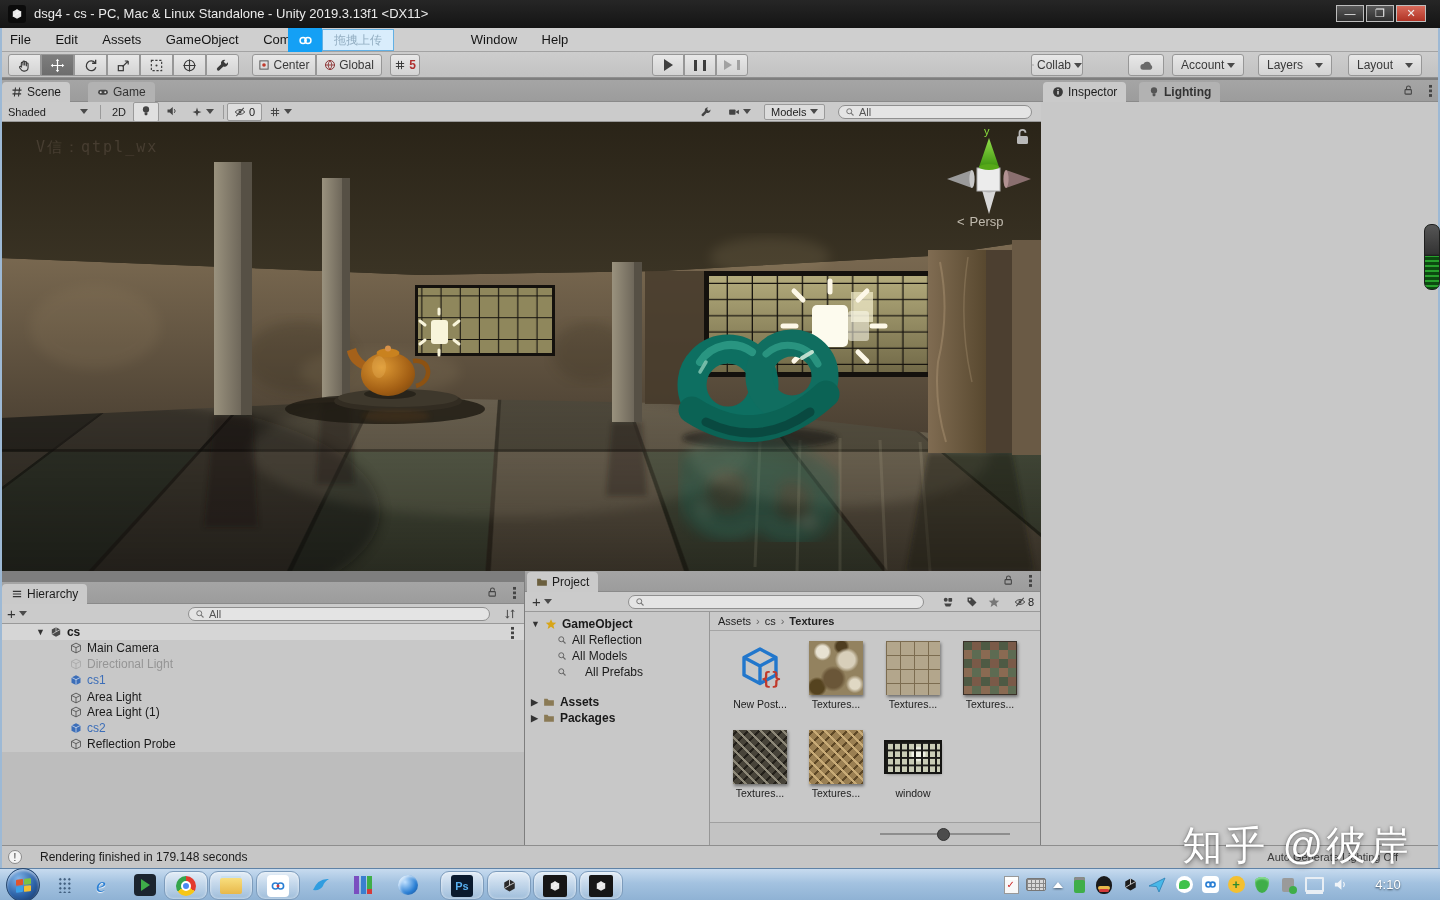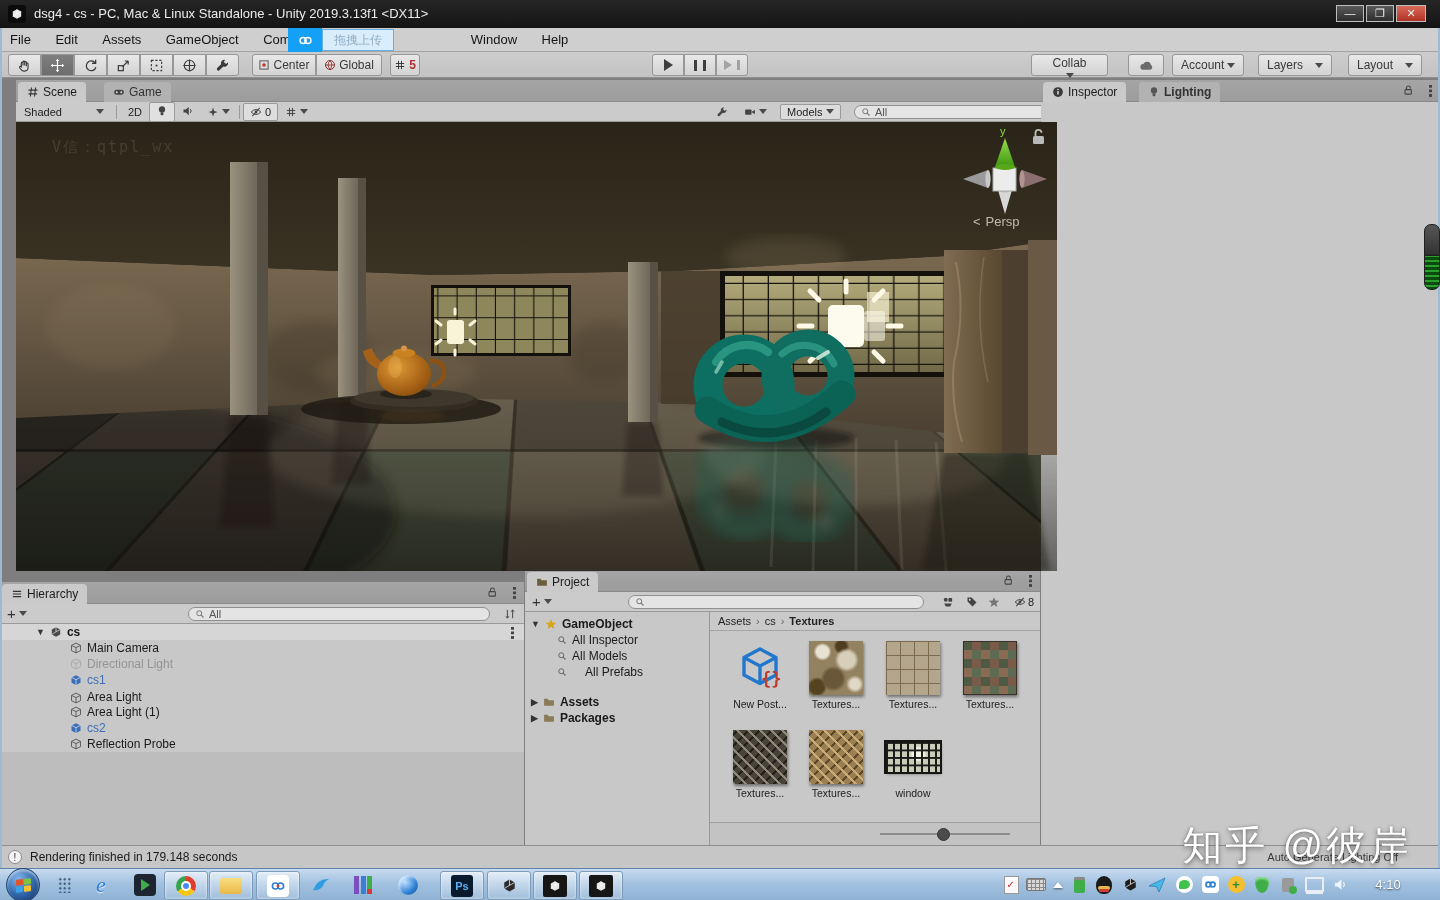--- a/index.html
+++ b/index.html
@@ -53,21 +53,21 @@
   .t-grunge{background:#93825f;background-image:radial-gradient(circle at 25% 20%,#e8e2d2 0 6px,transparent 9px),radial-gradient(circle at 70% 35%,#d8cfba 0 8px,transparent 12px),radial-gradient(circle at 45% 70%,#6a5638 0 9px,transparent 13px),radial-gradient(circle at 85% 80%,#e0d8c4 0 5px,transparent 9px),radial-gradient(circle at 15% 85%,#55431f 0 7px,transparent 10px),radial-gradient(circle at 60% 10%,#4e3d20 0 5px,transparent 8px);}
   .t-tiles{background:#b3a68c;background-image:linear-gradient(#7c6c50 1.5px,transparent 1.5px),linear-gradient(90deg,#7c6c50 1.5px,transparent 1.5px);background-size:14px 14px;}
   .t-checker{background:conic-gradient(#7a5a48 0 25%, #5d6b52 0 50%, #8a6a52 0 75%, #4e5a44 0);background-size:18px 18px;box-shadow:inset 0 0 0 1px #3a3028,1px 2px 3px rgba(0,0,0,.45);}
   .t-metal-d{background:#474339;background-image:repeating-linear-gradient(45deg,#8d8878 0 2px,transparent 2px 8px),repeating-linear-gradient(-45deg,#23201a 0 2px,transparent 2px 8px);}
   .t-metal-t{background:#9a7f52;background-image:repeating-linear-gradient(45deg,#c8ab77 0 2px,transparent 2px 8px),repeating-linear-gradient(-45deg,#5e4826 0 2px,transparent 2px 8px);}
   .t-window{width:54px;height:30px;background:#c9ccb6;background-image:linear-gradient(#1a1a18 2px,transparent 2px),linear-gradient(90deg,#1a1a18 2px,transparent 2px),radial-gradient(circle at 60% 40%,#f2f4e8 0 6px,transparent 8px);background-size:7px 7.5px,7px 7.5px,100% 100%;box-shadow:0 0 0 2px #151513,1px 2px 3px rgba(0,0,0,.45);}
   
   .statusbar{position:absolute;left:0;top:845px;width:1440px;height:23px;background:#c6c6c6;border-top:1px solid #8e8e8e;box-sizing:border-box;font-size:12px;color:#1b1b1b;}
   .taskbar{position:absolute;left:0;top:868px;width:1440px;height:32px;background:linear-gradient(#c7dbef,#a3c2e0 45%,#8fb2d4);border-top:1px solid #5f82a6;box-sizing:border-box;}
   .tk{position:absolute;top:2px;height:27px;display:flex;align-items:center;justify-content:center;}
-  .tk.box{border:1px solid #7d9cbc;border-radius:3px;background:linear-gradient(rgba(255,255,255,.55),rgba(255,255,255,.12));box-shadow:inset 0 0 3px rgba(255,255,255,.7);}
+  .tk.box{border:1px solid #7d9cbc;border-radius:9px;background:linear-gradient(rgba(255,255,255,.55),rgba(255,255,255,.12));box-shadow:inset 0 0 3px rgba(255,255,255,.7);}
   .orb{position:absolute;left:6px;top:-1px;width:32px;height:32px;border-radius:50%;background:radial-gradient(circle at 35% 30%,#7fb3e8,#2d63a8 55%,#122c55);border:1px solid #28486e;box-shadow:inset 0 2px 3px rgba(255,255,255,.6);display:flex;align-items:center;justify-content:center;}
   .flag{width:14px;height:13px;display:grid;grid-template-columns:7px 7px;grid-template-rows:6px 6px;gap:1px;transform:skewY(-6deg);}
   .flag i{border-radius:1px;}
   .edgewidget{position:absolute;left:1424px;top:224px;width:14px;height:64px;border:1px solid #1f1f1f;border-radius:7px;background:linear-gradient(#565656,#333 45%,#1d1d1d 48%,transparent 48%),repeating-linear-gradient(#27a02c 0 2.5px,#0c4a10 2.5px 5px);z-index:30;}
   .zhihu{position:absolute;right:28px;top:818px;font-size:40px;color:#fff;letter-spacing:3px;text-shadow:0 2px 5px rgba(0,0,0,.45),0 0 2px rgba(0,0,0,.35);z-index:40;font-family:sans-serif;}
   .frame{position:absolute;top:28px;width:2px;height:840px;background:#9db9d5;z-index:25;}
 </style>
 </head>
 <body>
 
@@ -285,21 +285,21 @@
         <span style="width:0;height:0;border-left:9px solid #3e3e3e;border-top:6px solid transparent;border-bottom:6px solid transparent;"></span>
       </div>
     <div class="tbtn" style="left:684px;width:32px;">
         <span style="width:3px;height:11px;background:#3e3e3e;margin-right:3px;"></span>
         <span style="width:3px;height:11px;background:#3e3e3e;"></span>
       </div>
     <div class="tbtn rd-r dis" style="left:716px;width:32px;">
         <span style="width:0;height:0;border-left:8px solid #a2a2a2;border-top:5px solid transparent;border-bottom:5px solid transparent;"></span>
         <span style="width:3px;height:10px;background:#a2a2a2;margin-left:2px;"></span>
       </div>
-    <div class="tbtn rd" style="left:1031px;width:77px;flex-direction:column;">
+    <div class="tbtn rd" style="left:1031px;width:52px;">
         <svg class="ic12">
           <use href="#i-checkc"></use>
         </svg>
         <span>Collab</span>
         <span class="caret"></span>
       </div>
     <div class="tbtn rd" style="left:1128px;width:36px;">
         <svg class="ic" style="color:#6a6a6a">
           <use href="#i-cloud"></use>
         </svg>
@@ -313,21 +313,21 @@
         <span class="caret"></span>
       </div>
     <div class="tbtn rd" style="left:1348px;width:74px;justify-content:space-between;padding:0 8px;">
         <span>Layout</span>
         <span class="caret"></span>
       </div>
   </div>
 
   <div class="workspace">
 
-    <div class="panel" style="left:16px;top:2px;width:1120px;height:490px;">
+    <div class="panel" style="left:0;top:2px;width:1120px;height:490px;">
       <div class="tabstrip">
         <div class="tab on" style="left:2px;">
             <svg class="ic12" style="color:#333">
               <use href="#i-hash"></use>
             </svg>
             <span>Scene</span>
           </div>
         <div class="tab off" style="left:88px;">
             <svg class="ic12" style="color:#444">
               <use href="#i-gamepad"></use>
@@ -680,21 +680,21 @@
             <span style="margin-left:6px;font-size:9px;color:#333;">▼</span>
             <svg class="ic12" style="color:#d8a517">
               <use href="#i-star"></use>
             </svg>
             <span>GameObject</span>
           </div>
         <div class="row" style="top:20px;">
             <svg class="ic10" style="margin-left:32px;color:#666">
               <use href="#i-search"></use>
             </svg>
-            <span>All Inspector</span>
+            <span>All Reflection</span>
           </div>
         <div class="row" style="top:36px;">
             <svg class="ic10" style="margin-left:32px;color:#666">
               <use href="#i-search"></use>
             </svg>
             <span>All Models</span>
           </div>
         <div class="row" style="top:52px;gap:18px;">
             <svg class="ic10" style="margin-left:32px;color:#666">
               <use href="#i-search"></use>
@@ -792,21 +792,21 @@
         <svg class="ic12" style="position:absolute;right:26px;top:4px;color:#444">
             <use href="#i-lock"></use>
           </svg>
         <span class="kebab" style="position:absolute;right:8px;top:4px;"></span>
       </div>
     </div>
   </div>
 
   <div class="statusbar">
     <span class="abs" style="left:8px;top:4px;width:14px;height:14px;border-radius:50%;background:#f4f4f4;border:1px solid #8a8a8a;text-align:center;line-height:14px;font-size:10px;color:#333;box-sizing:border-box;">!</span>
-    <span class="abs" style="left:30px;top:4px;">Rendering finished in 179.148 seconds</span>
+    <span class="abs" style="left:40px;top:4px;">Rendering finished in 179.148 seconds</span>
     <span class="abs" style="right:42px;top:5px;font-size:11px;color:#3c3c3c;">Auto Generate Lighting Off</span>
   </div>
 
   <div class="taskbar">
     <div class="orb">
         <span class="flag">
           <i style="background:#e0542c;"></i>
           <i style="background:#7dc242;"></i>
           <i style="background:#3aa0e8;"></i>
           <i style="background:#f4c030;"></i>

